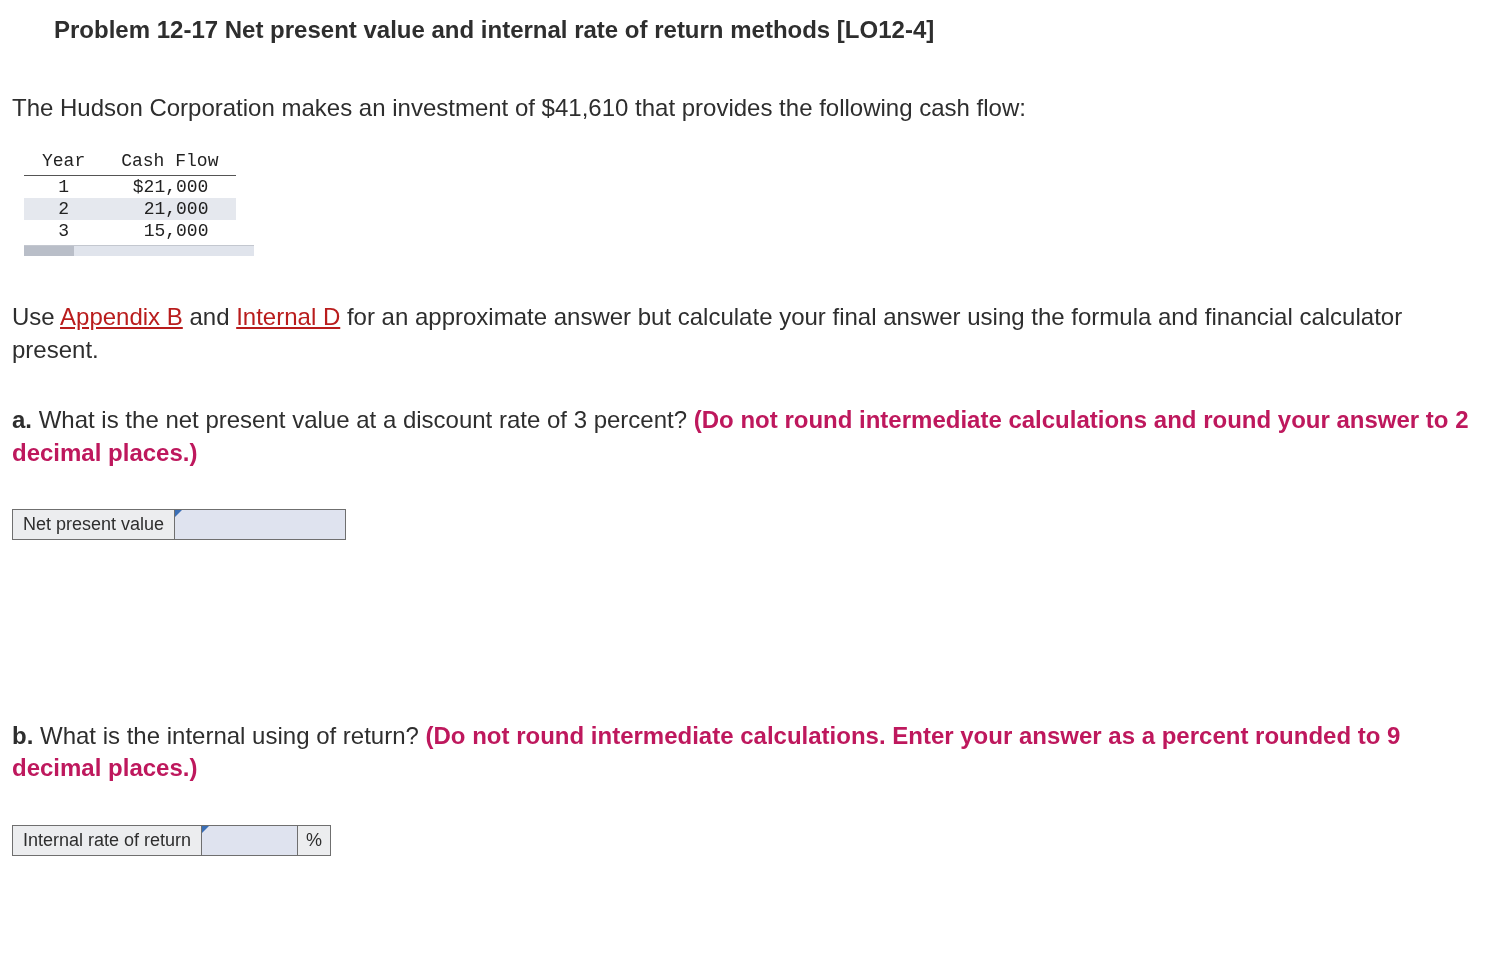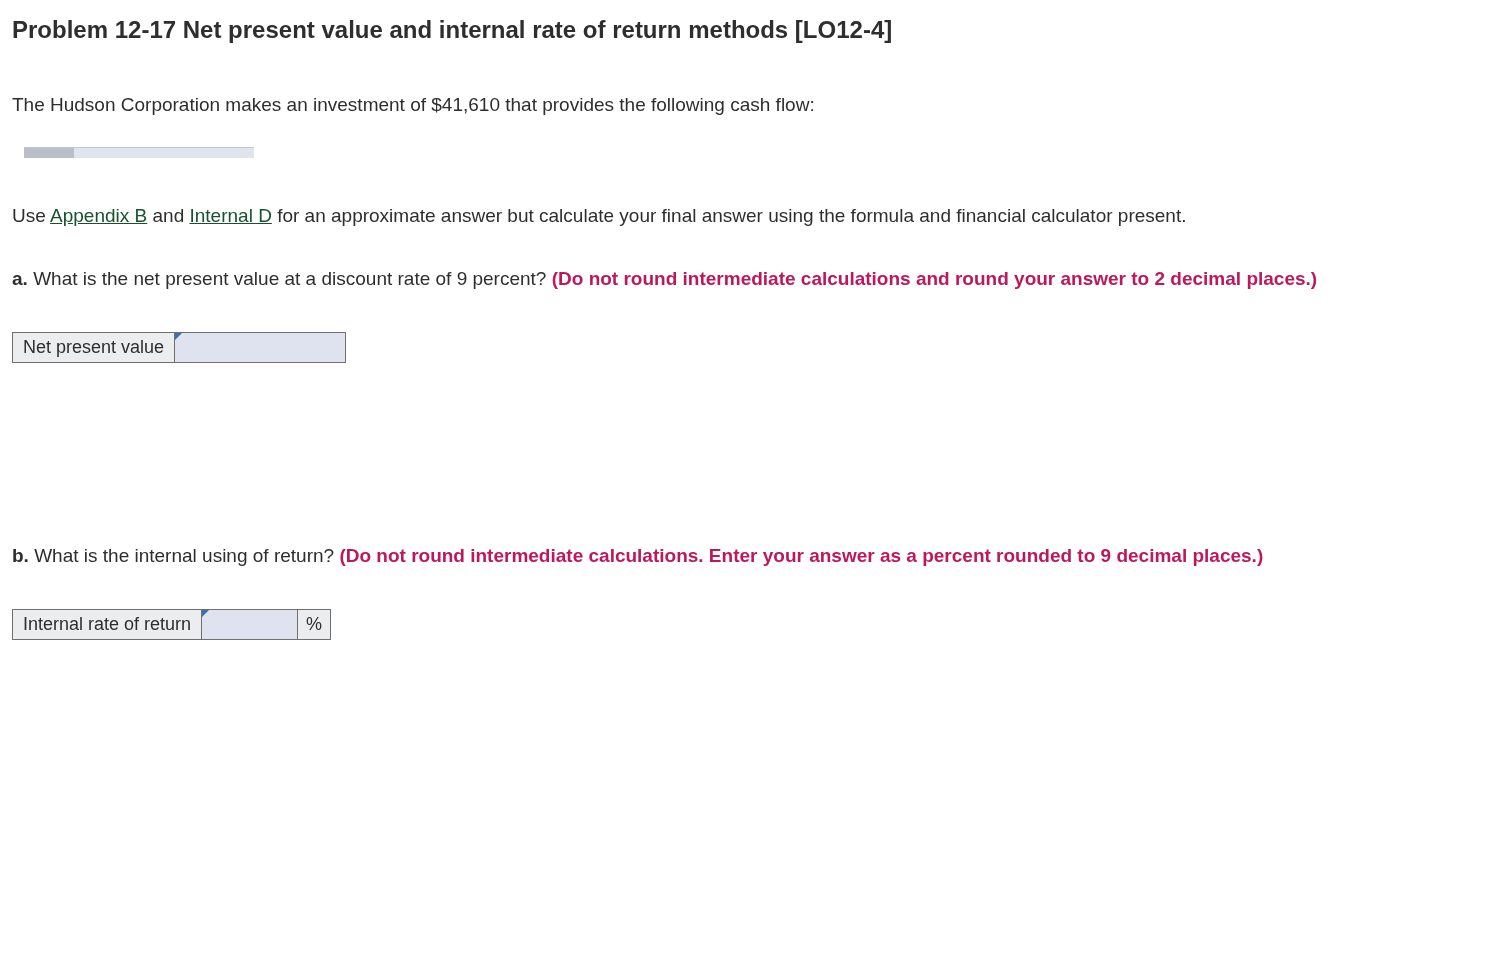--- a/index.html
+++ b/index.html
@@ -10,23 +10,24 @@
     color: #2e2e2e;
     background: #ffffff;
     width: 1489px;
     box-sizing: border-box;
   }
   .title {
     font-weight: bold;
     font-size: 24px;
     color: #2e2e2e;
     margin-bottom: 48px;
+    margin-left: 42px;
   }
   .para {
-    font-size: 19px;
+    font-size: 24px;
     color: #2e2e2e;
     margin-bottom: 20px;
     line-height: 1.35;
   }
   .cashflow-wrap {
     display: inline-block;
     margin: 6px 0 0 12px;
   }
   table.cashflow {
     border-collapse: collapse;
@@ -60,21 +61,21 @@
     border-top: 1px solid #c3c7cf;
   }
   .scroll-thumb {
     position: absolute;
     left: 0; top: 0;
     height: 100%;
     width: 50px;
     background: #b9bec8;
   }
   .link {
-    color: #14532d;
+    color: #b91c1c;
     text-decoration: underline;
     cursor: pointer;
   }
   .red-bold {
     color: #be185d;
     font-weight: bold;
   }
   .answer-table {
     border-collapse: collapse;
     margin-top: 40px;
@@ -127,35 +128,55 @@
 </head>
 <body>
 
 
 
 <div class="title">Problem 12-17 Net present value and internal rate of return methods [LO12-4]</div>
 
 <div class="para">The Hudson Corporation makes an investment of $41,610 that provides the following cash flow:</div>
 
 <div class="cashflow-wrap">
+  <table class="cashflow">
+    <tbody>
+        <tr>
+      <th>Year</th>
+      <th>Cash Flow</th>
+    </tr>
+    <tr>
+      <td>1</td>
+      <td class="val">$21,000</td>
+    </tr>
+    <tr class="even">
+      <td>2</td>
+      <td class="val">21,000</td>
+    </tr>
+    <tr>
+      <td>3</td>
+      <td class="val">15,000</td>
+    </tr>
+  </tbody>
+    </table>
   <div class="scroll-track">
     <div class="scroll-thumb"></div>
   </div>
 </div>
 
 <div style="height:40px"></div>
 
 <div class="para">
   <span>Use </span><span class="link">Appendix B</span><span> and </span><span class="link">Internal D</span><span> for an approximate answer but calculate your final answer using the formula and financial calculator present.</span>
 </div>
 
 <div style="height:18px"></div>
 
 <div class="para">
-  <b><span>a. </span></b><span>What is the net present value at a discount rate of 9 percent? </span><span class="red-bold">(Do not round intermediate calculations and round your answer to 2 decimal places.)</span>
+  <b><span>a. </span></b><span>What is the net present value at a discount rate of 3 percent? </span><span class="red-bold">(Do not round intermediate calculations and round your answer to 2 decimal places.)</span>
 </div>
 
 <table class="answer-table">
   <tbody>
       <tr>
     <td class="label-cell">Net present value</td>
     <td class="input-cell">
       <span class="tri"></span>
       <input type="text" value="" style="">
     </td>

